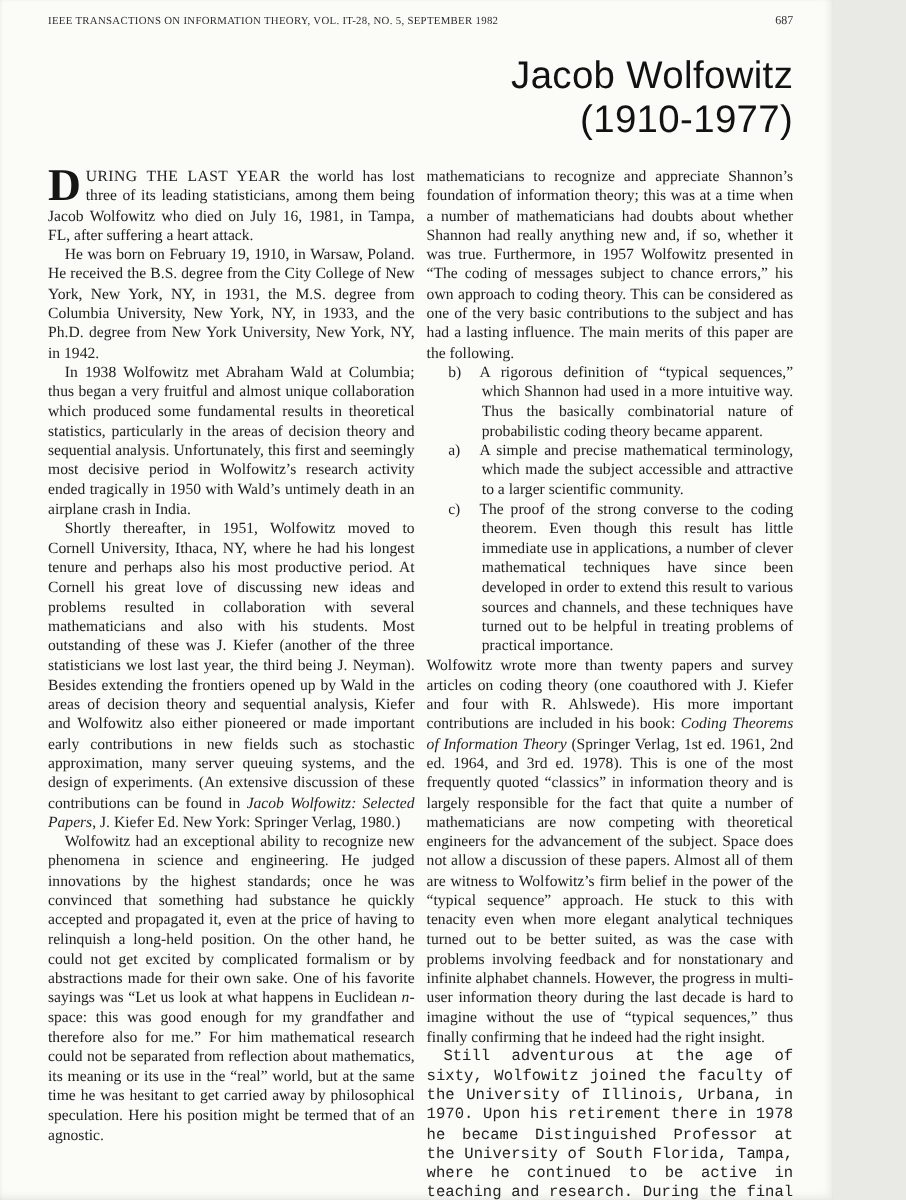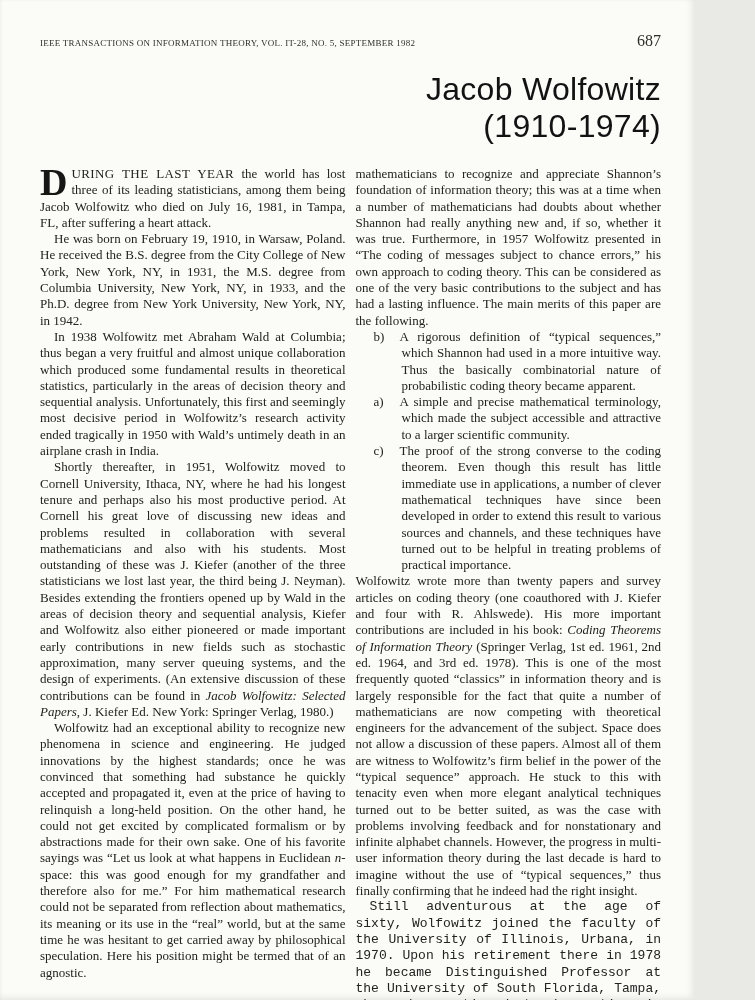--- a/index.html
+++ b/index.html
@@ -6,35 +6,35 @@
     margin: 0; padding: 0;
     width: 755px; height: 1000px;
     overflow: hidden;
     background: #e9e9e6;
   }
   .page {
     position: relative;
     width: 694px; height: 1000px;
     background: #fbfbf8;
     box-sizing: border-box;
-    padding: 32px 33px 0 40px;
+    padding: 12px 33px 0 40px;
     box-shadow: inset -3px -3px 6px rgba(0,0,0,0.07), inset 1px 0 3px rgba(0,0,0,0.04);
     color: #1e1e1e;
     font-family: "Liberation Serif", serif;
   }
   .running-head {
     display: flex;
     justify-content: space-between;
     align-items: baseline;
     font-size: 9px;
     letter-spacing: 0.25px;
     color: #2e2e2c;
   }
   .running-head .citation { font-size: 9px; }
-  .running-head .folio { font-size: 16px; letter-spacing: 0; text-align: right; }
+  .running-head .folio { font-size: 10px; letter-spacing: 0; text-align: right; }
   h1.title {
     margin: 21px 0 0 0;
     text-align: right;
     font-family: "Liberation Sans", sans-serif;
     font-weight: 400;
     font-size: 32px;
     line-height: 37px;
     color: #121212;
     letter-spacing: 0.3px;
   }
@@ -80,21 +80,21 @@
 
 <div class="page">
 
   <div class="running-head">
     <span class="citation">IEEE TRANSACTIONS ON INFORMATION THEORY, VOL. IT-28, NO. 5, SEPTEMBER 1982</span>
     <span class="folio">687</span>
   </div>
 
   <h1 class="title">
     <span>Jacob Wolfowitz</span><br>
-    <span>(1910-1974)</span>
+    <span>(1910-1977)</span>
   </h1>
 
   <div class="columns">
 
     <div class="col">
       <p class="para lead"><span class="dropcap">D</span><span class="smallcaps">URING THE LAST YEAR</span><span><span> the world has lost three of its leading statisticians, among them being Jacob Wolfowitz who died on July 16, 1981, in Tampa, FL, after suffering a heart attack.</span></span></p>
       <p class="para indent"><span>He was born on February 19, 1910, in Warsaw, Poland. He received the B.S. degree from the City College of New York, New York, NY, in 1931, the M.S. degree from Columbia University, New York, NY, in 1933, and the Ph.D. degree from New York University, New York, NY, in 1942.</span></p>
       <p class="para indent"><span>In 1938 Wolfowitz met Abraham Wald at Columbia; thus began a very fruitful and almost unique collaboration which produced some fundamental results in theoretical statistics, particularly in the areas of decision theory and sequential analysis. Unfortunately, this first and seemingly most decisive period in Wolfowitz’s research activity ended tragically in 1950 with Wald’s untimely death in an airplane crash in India.</span></p>
       <p class="para indent"><span>Shortly thereafter, in 1951, Wolfowitz moved to Cornell University, Ithaca, NY, where he had his longest tenure and perhaps also his most productive period. At Cornell his great love of discussing new ideas and problems resulted in collaboration with several mathematicians and also with his students. Most outstanding of these was J. Kiefer (another of the three statisticians we lost last year, the third being J. Neyman). Besides extending the frontiers opened up by Wald in the areas of decision theory and sequential analysis, Kiefer and Wolfowitz also either pioneered or made important early contributions in new fields such as stochastic approximation, many server queuing systems, and the design of experiments. (An extensive discussion of these contributions can be found in </span><i>Jacob Wolfowitz: Selected Papers</i><span>, J. Kiefer Ed. New York: Springer Verlag, 1980.)</span></p>
       <p class="para indent"><span>Wolfowitz had an exceptional ability to recognize new phenomena in science and engineering. He judged innovations by the highest standards; once he was convinced that something had substance he quickly accepted and propagated it, even at the price of having to relinquish a long-held position. On the other hand, he could not get excited by complicated formalism or by abstractions made for their own sake. One of his favorite sayings was “Let us look at what happens in Euclidean </span><i>n</i><span>-space: this was good enough for my grandfather and therefore also for me.” For him mathematical research could not be separated from reflection about mathematics, its meaning or its use in the “real” world, but at the same time he was hesitant to get carried away by philosophical speculation. Here his position might be termed that of an agnostic.</span></p>

